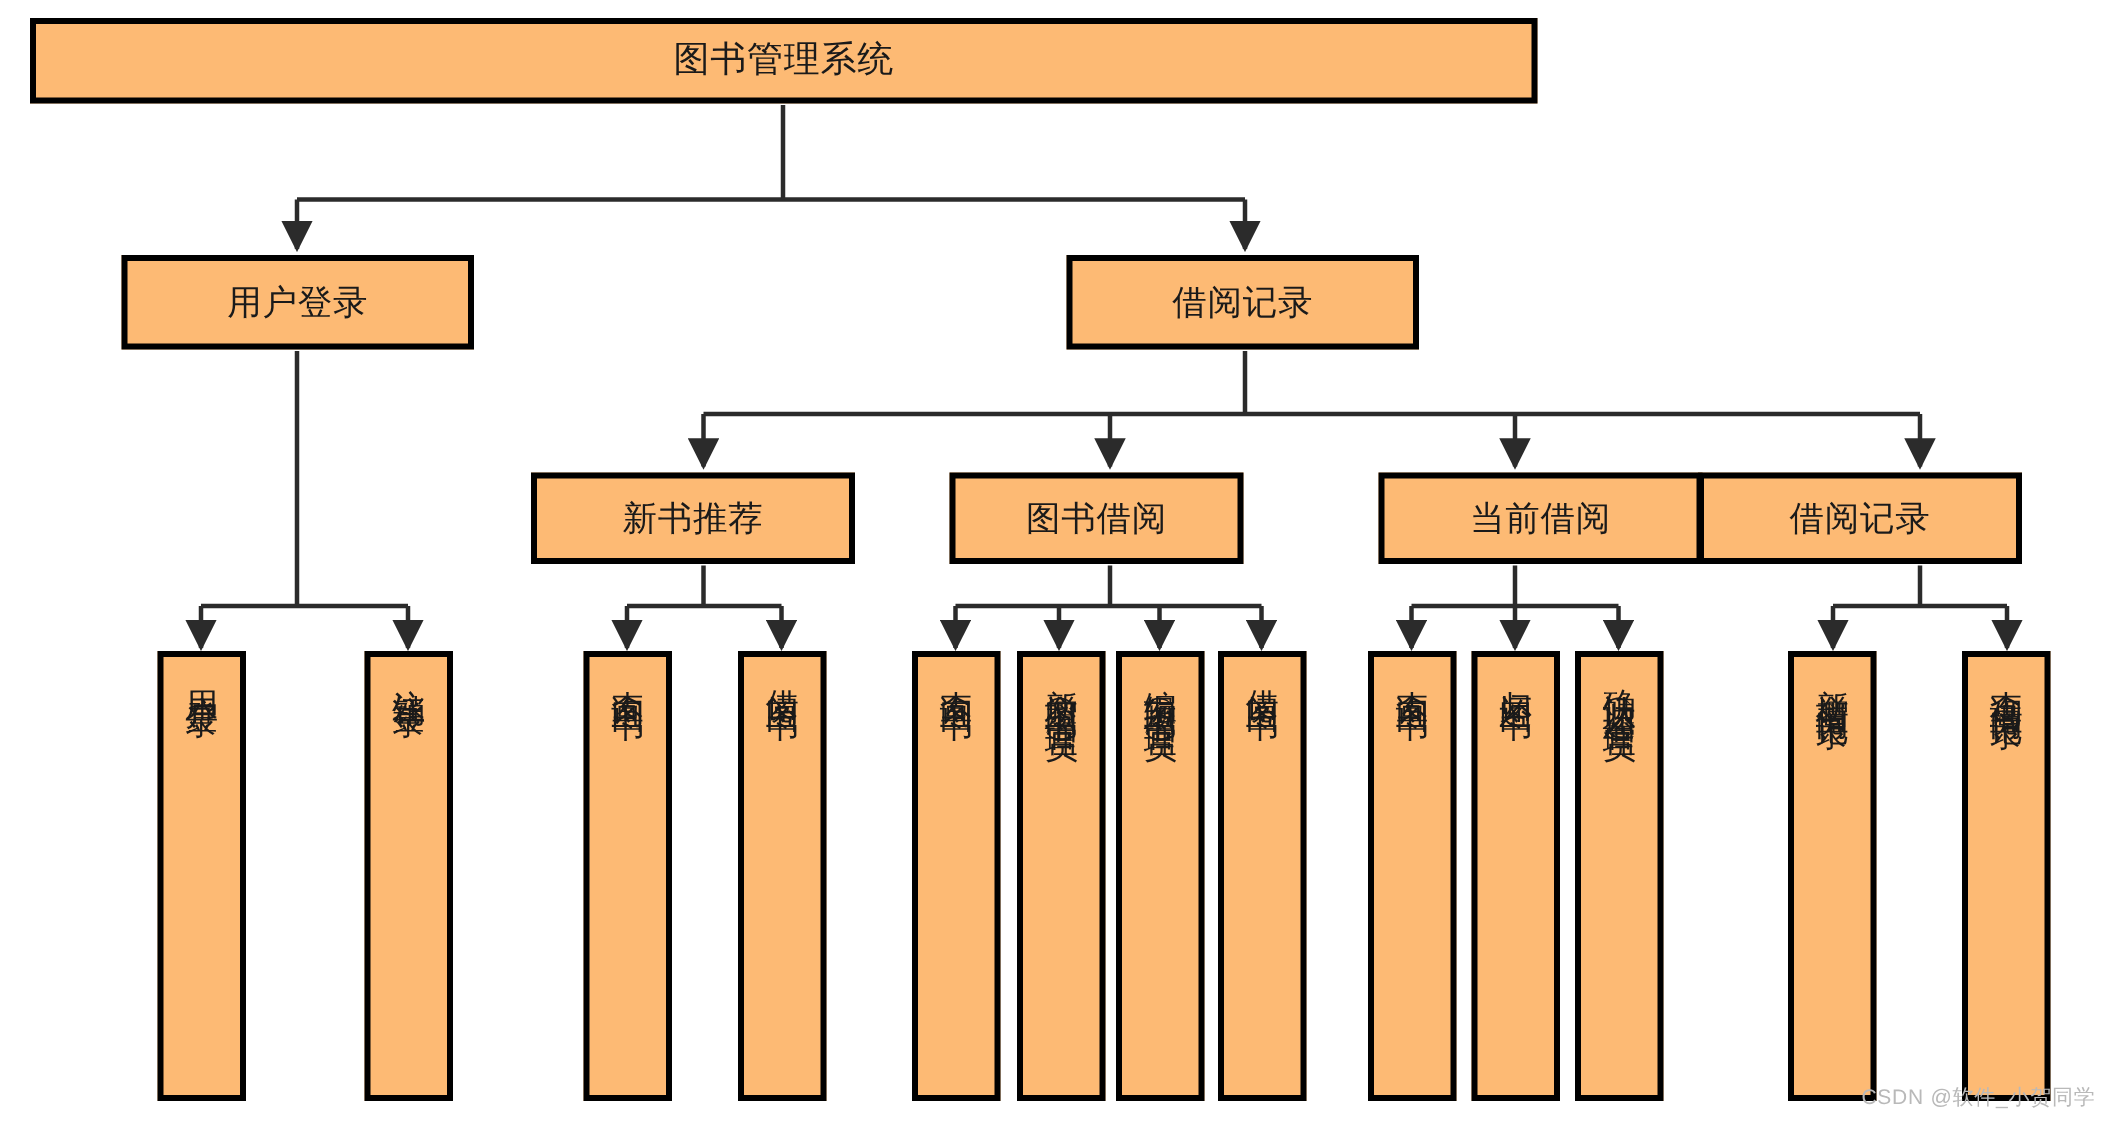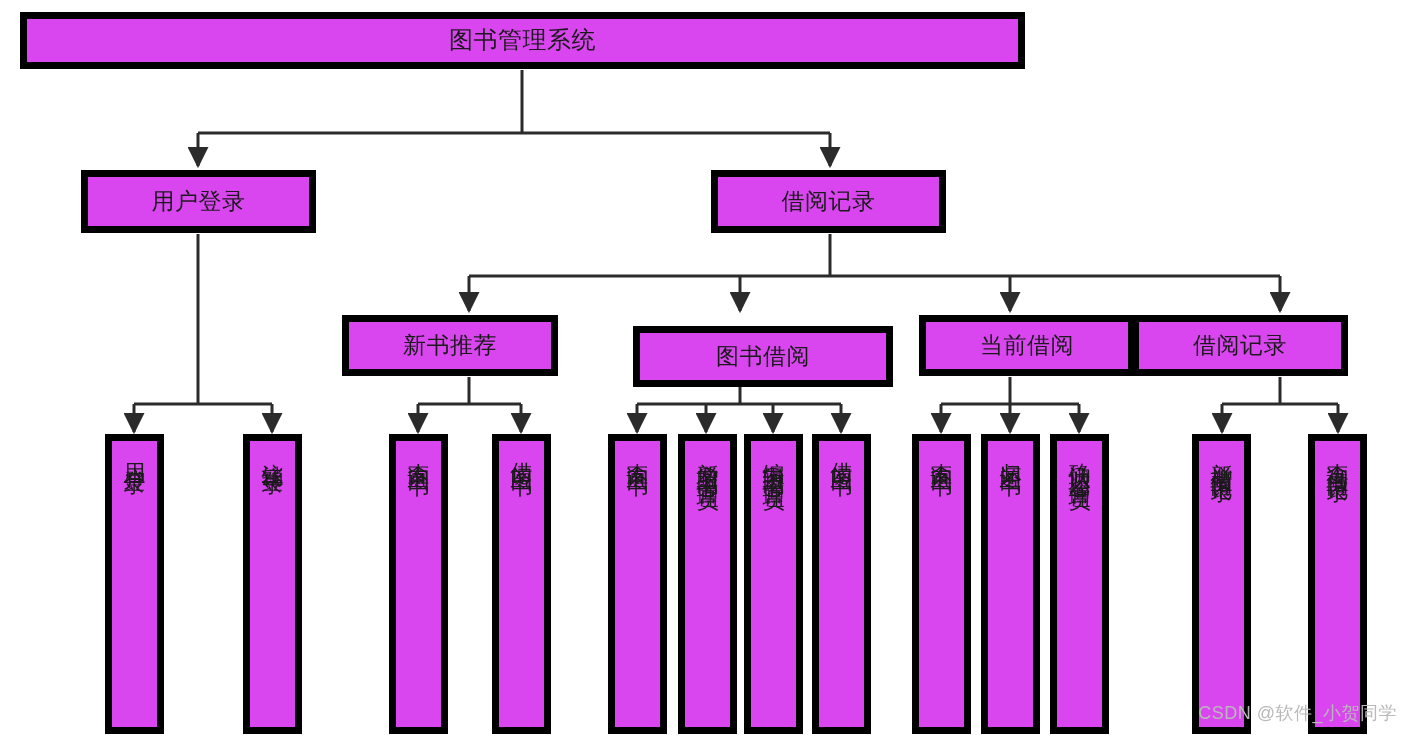--- a/index.html
+++ b/index.html
@@ -23,22 +23,22 @@
     position: absolute;
     left: 0;
     top: 0;
     width: 1405px;
     height: 747px;
     pointer-events: none;
   }
   .node {
     position: absolute;
     box-sizing: border-box;
-    background: #d946ef;
-    border: 7px solid #000000;
+    background: #fdba74;
+    border: 4px solid #000000;
     display: flex;
     align-items: center;
     justify-content: center;
     color: #1a1a1a;
     z-index: 2;
   }
   .node-label {
     display: block;
     text-align: center;
     line-height: 1.18;
@@ -63,22 +63,22 @@
     text-orientation: upright;
     font-size: 22px;
     letter-spacing: 4px;
     line-height: 1;
     white-space: nowrap;
     height: auto;
   }
   .watermark {
     position: absolute;
     right: 8px;
-    bottom: 22px;
-    font-size: 18px;
+    bottom: 6px;
+    font-size: 14px;
     color: #b9b9b9;
     letter-spacing: 0.5px;
     z-index: 5;
     white-space: nowrap;
     font-family: "Liberation Sans", "DejaVu Sans", sans-serif;
   }
 </style>
 </head>
 <body>
 
@@ -139,25 +139,25 @@
   </div>
 
   <div class="node horiz" style="left:81px; top:170px; width:235px; height:63px;">
     <span class="node-label">用户登录</span>
   </div>
 
   <div class="node horiz" style="left:711px; top:170px; width:235px; height:63px;">
     <span class="node-label">借阅记录</span>
   </div>
 
-  <div class="node horiz" style="left:342px; top:315px; width:216px; height:61px;">
+  <div class="node horiz" style="left:354px; top:315px; width:216px; height:61px;">
     <span class="node-label">新书推荐</span>
   </div>
 
-  <div class="node horiz" style="left:633px; top:315px; width:260px; height:61px;margin-top:11px;">
+  <div class="node horiz" style="left:633px; top:315px; width:196px; height:61px;">
     <span class="node-label">图书借阅</span>
   </div>
 
   <div class="node horiz" style="left:902px; top:315px; width:216px; height:61px;margin-left:17px;">
     <span class="node-label">当前借阅</span>
   </div>
 
   <div class="node horiz" style="left:1132px; top:315px; width:216px; height:61px;">
     <span class="node-label">借阅记录</span>
   </div>

